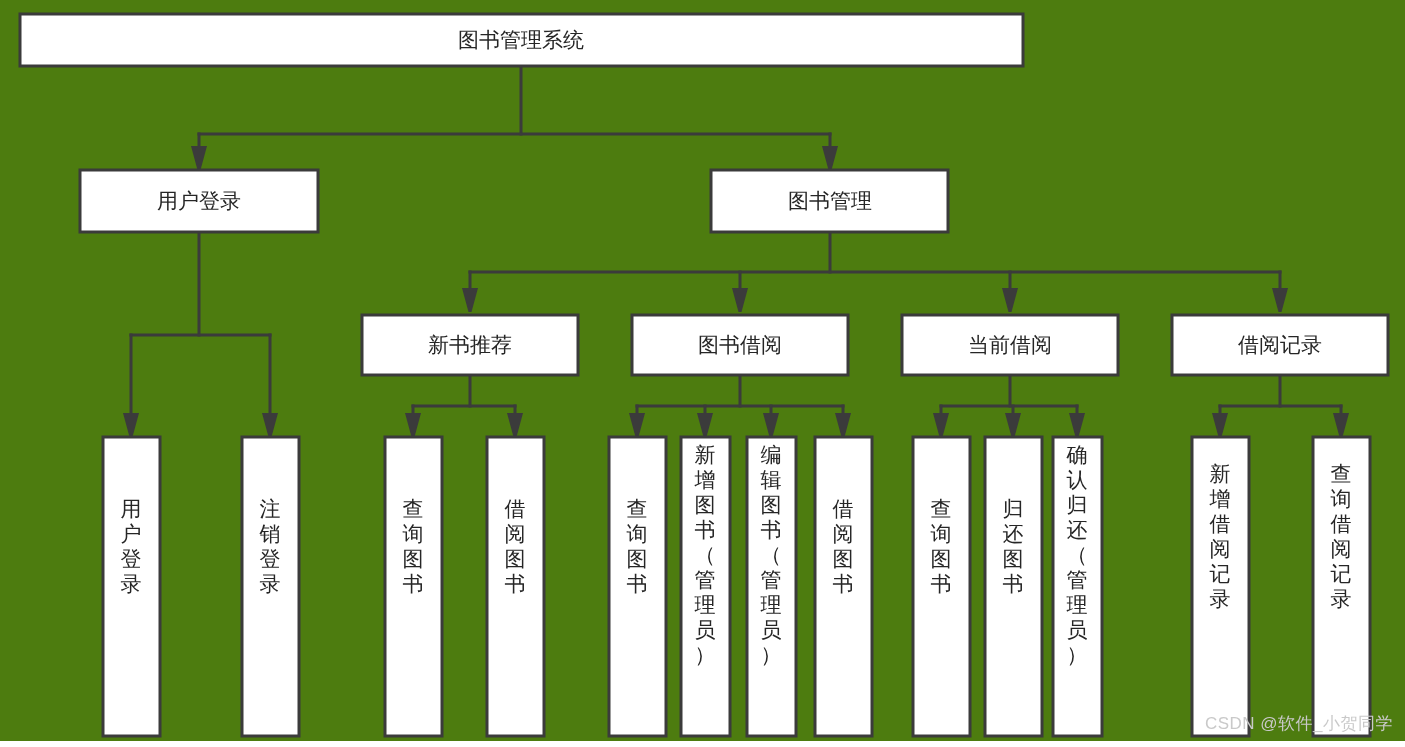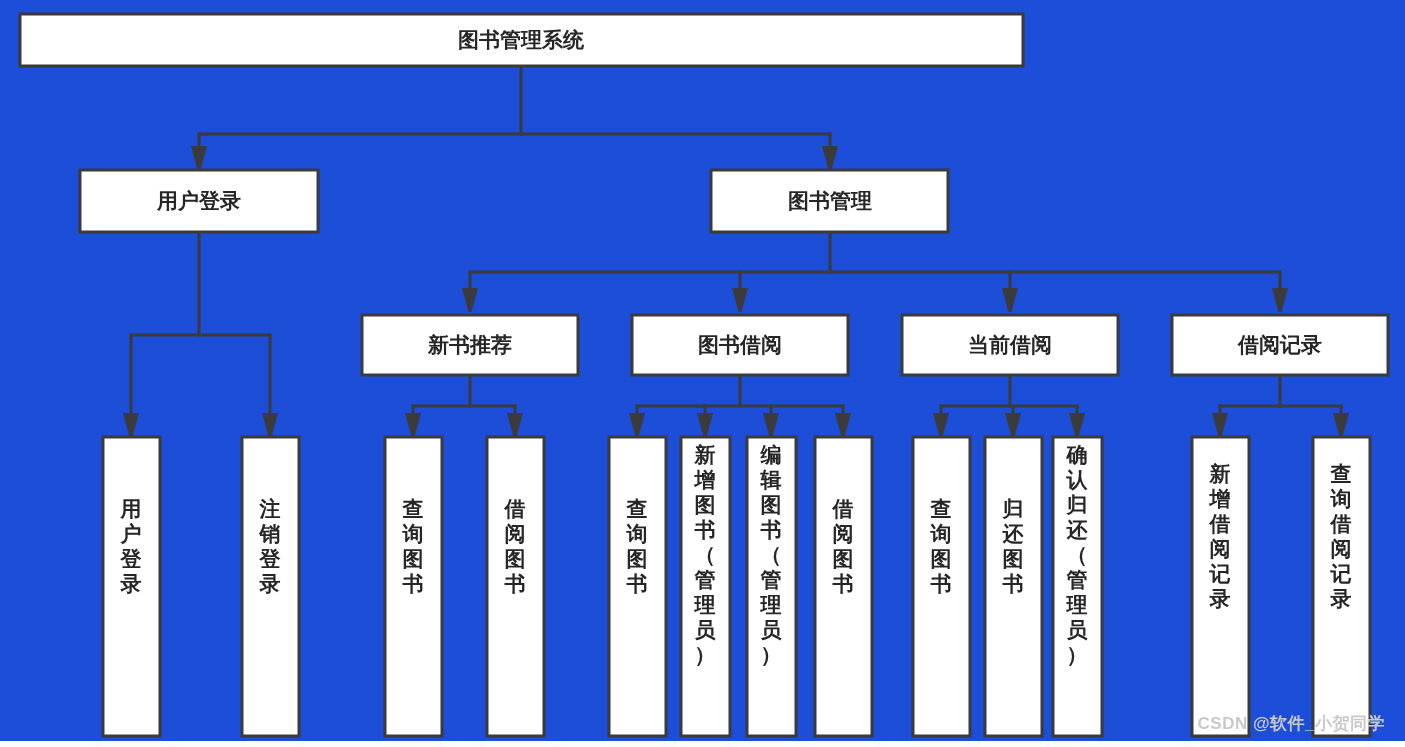--- a/index.html
+++ b/index.html
@@ -10,22 +10,21 @@
   body {
     width: 1405px;
     height: 747px;
     font-family: "Liberation Sans", "DejaVu Sans", sans-serif;
     overflow: hidden;
   }
   #diagram-root {
     position: relative;
     width: 1405px;
     height: 741px;
-    background: #1d4ed8;
-    font-weight: bold;
+    background: #4d7c0f;
   }
   svg#tree-svg {
     display: block;
     width: 1405px;
     height: 747px;
   }
   .node-box {
     fill: #ffffff;
     stroke: #3b3b3b;
     stroke-width: 3;
@@ -48,21 +47,21 @@
     dominant-baseline: middle;
   }
   .node-label-v {
     font-family: "Liberation Sans", "DejaVu Sans", sans-serif;
     font-size: 21px;
     fill: #262626;
     text-anchor: middle;
   }
   .watermark {
     position: absolute;
-    right: 20px;
+    right: 12px;
     bottom: 6px;
     font-family: "Liberation Sans", "DejaVu Sans", sans-serif;
     font-size: 17px;
     color: #c9c9c9;
     letter-spacing: 0.5px;
     white-space: nowrap;
     user-select: none;
   }
 </style>
 </head>

